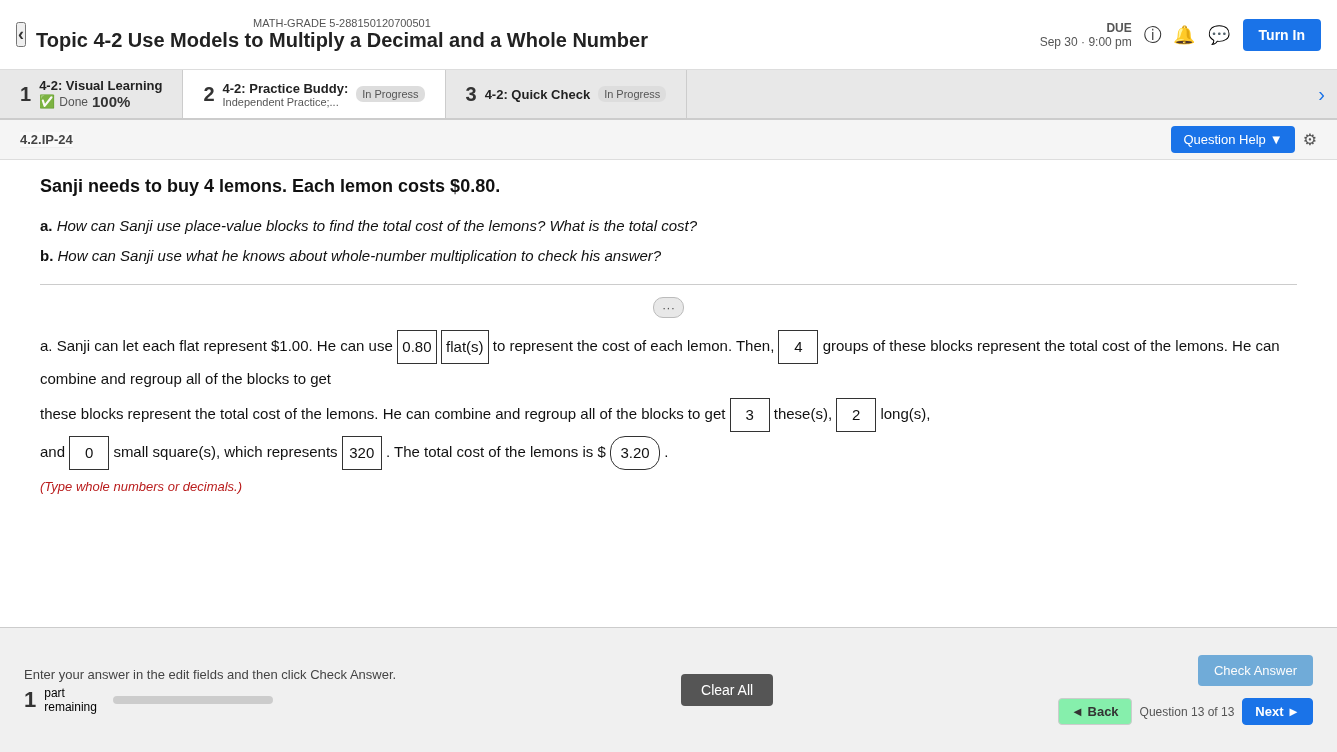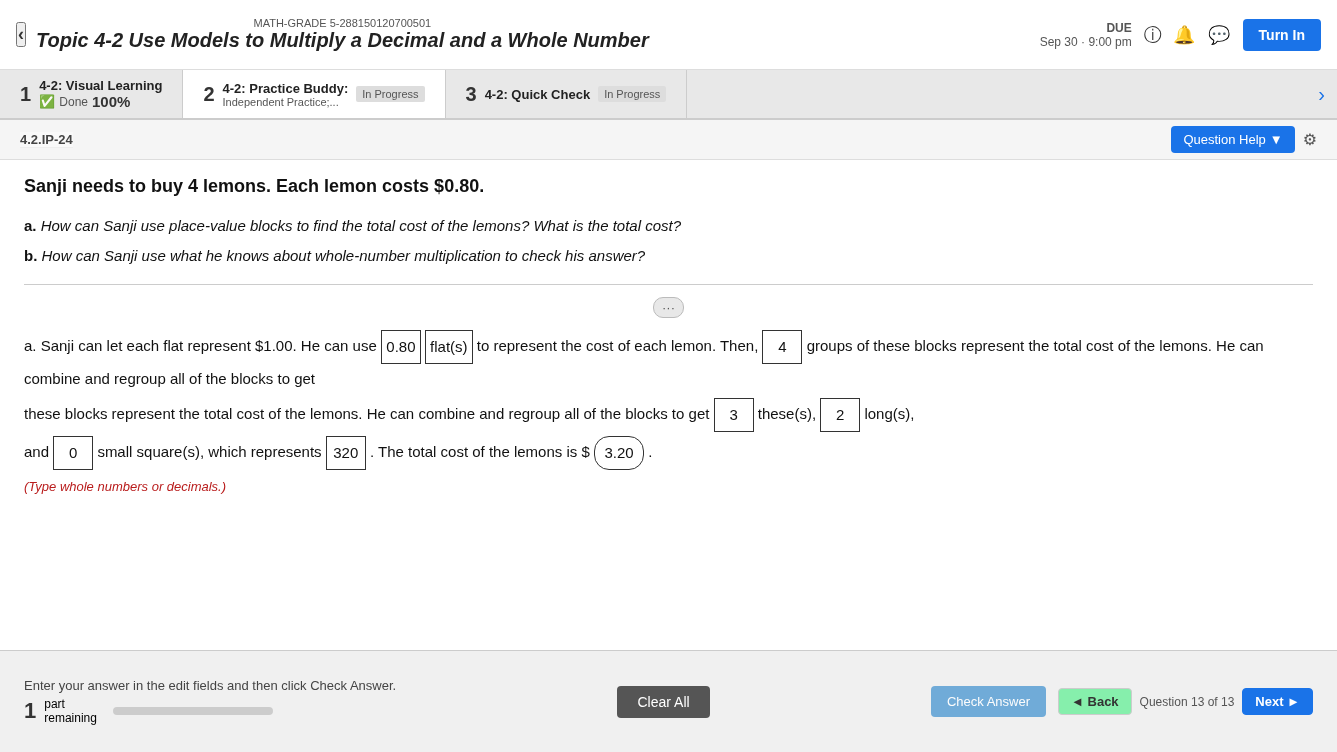--- a/index.html
+++ b/index.html
@@ -46,21 +46,20 @@
     }
     .assignment-id {
       font-size: 11px;
       color: #555;
       font-weight: normal;
     }
     .assignment-title {
       font-size: 20px;
       color: #222;
       font-weight: bold;
-      font-style: italic;
     }
     .top-bar-right {
       display: flex;
       align-items: center;
       gap: 12px;
     }
     .due-info {
       text-align: right;
       font-size: 12px;
       color: #555;
@@ -121,21 +120,21 @@
     }
     .tab-subtitle {
       font-size: 11px;
       color: #555;
     }
     .tab-status {
       font-size: 11px;
       color: #555;
       background: #ddd;
       padding: 2px 6px;
-      border-radius: 2px;
+      border-radius: 7px;
     }
     .done-badge {
       color: #4caf50;
       font-size: 13px;
     }
     .percent-badge {
       font-weight: bold;
       font-size: 15px;
       color: #333;
     }
@@ -175,21 +174,21 @@
       display: flex;
       align-items: center;
       gap: 4px;
     }
     .gear-icon {
       font-size: 16px;
       color: #555;
       cursor: pointer;
     }
     .question-body {
-      padding: 16px 24px;
+      padding: 16px 40px;
       flex: 1;
       overflow-y: auto;
     }
     .question-stem {
       font-size: 18px;
       font-weight: bold;
       margin-bottom: 16px;
       color: #111;
     }
     .question-parts {
@@ -287,22 +286,23 @@
       background: #555;
       color: white;
       border: none;
       padding: 8px 20px;
       font-size: 14px;
       border-radius: 4px;
       cursor: pointer;
     }
     .bottom-right {
       display: flex;
-      align-items: center;
+      align-items: flex-end;
       gap: 12px;
+      flex-direction: column;
     }
     .check-answer-btn {
       background: #5a9fd4;
       color: white;
       border: none;
       padding: 8px 16px;
       font-size: 13px;
       border-radius: 4px;
       cursor: pointer;
       opacity: 0.85;

